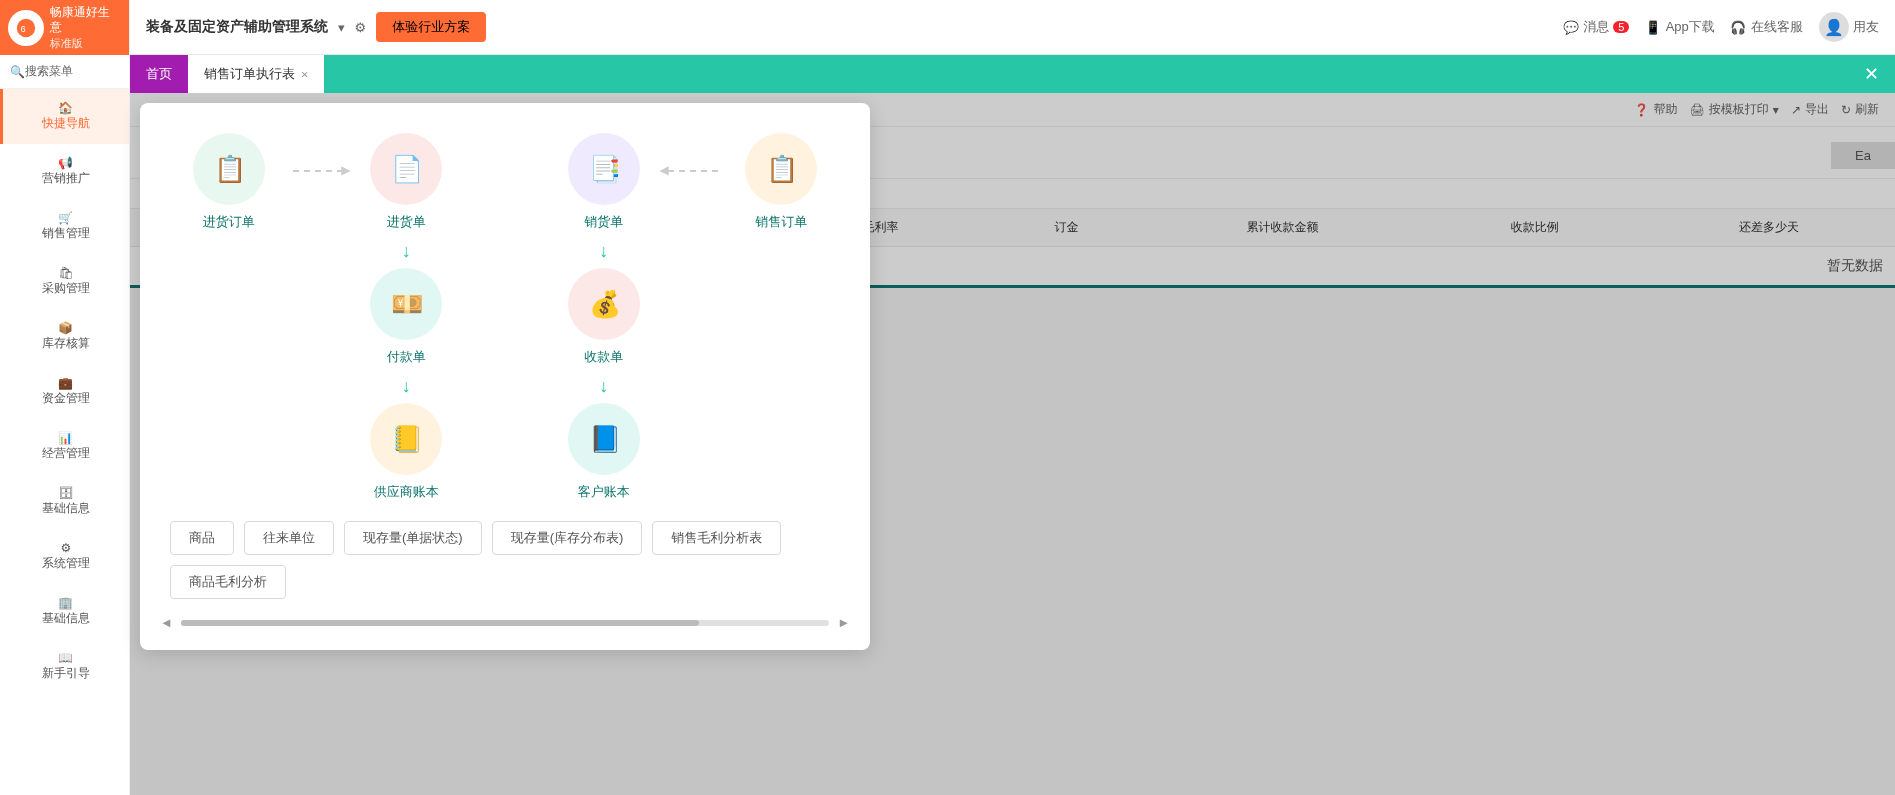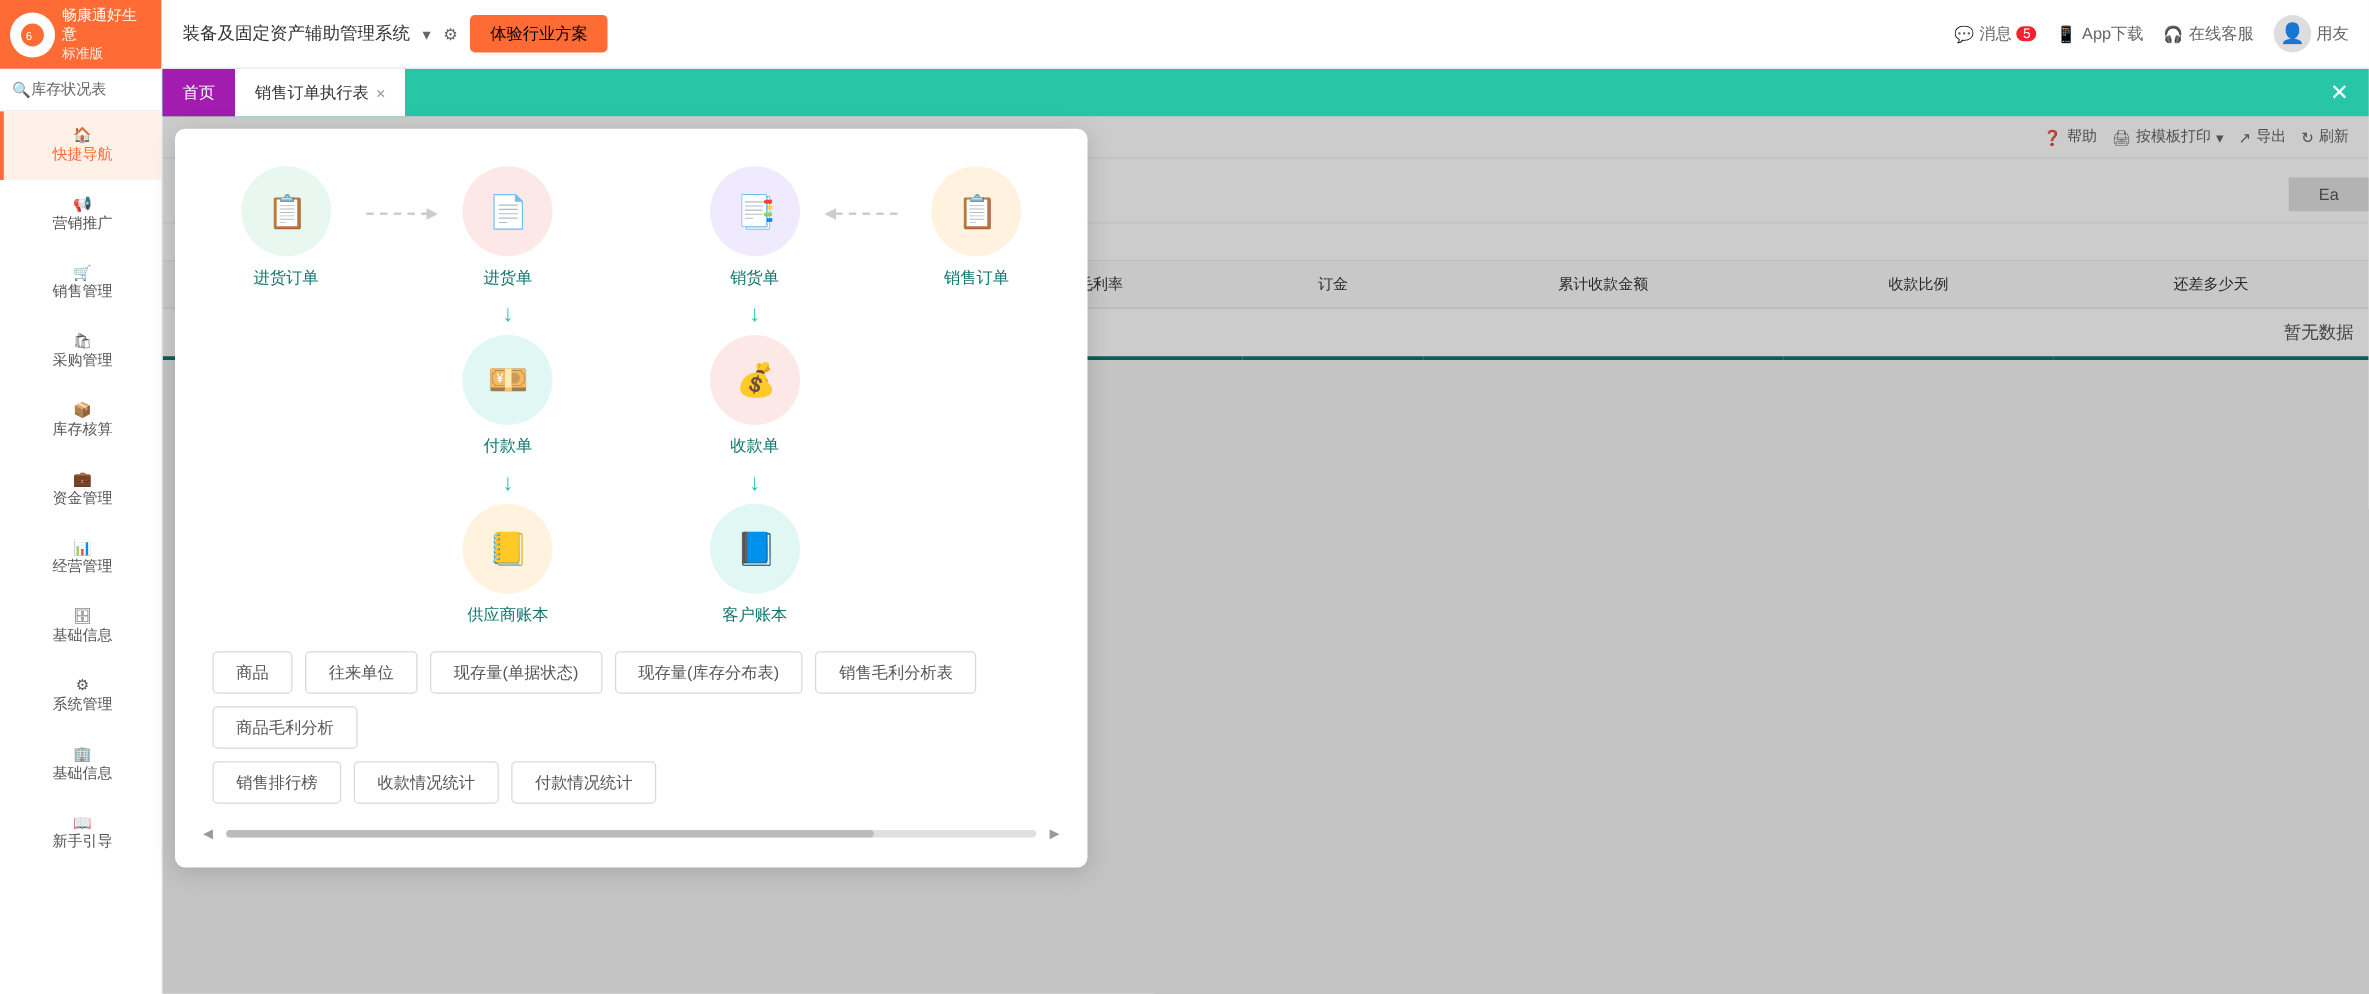--- a/index.html
+++ b/index.html
@@ -33,21 +33,21 @@
     .nav-item.active { background: #fff0e8; color: #ff6b35; border-left-color: #ff6b35; }
 
     
     .header {
       position: fixed; left: 130px; top: 0; right: 0; height: 55px;
       background: #fff; border-bottom: 1px solid #e8e8e8;
       display: flex; align-items: center; padding: 0 16px; justify-content: space-between;
       z-index: 10;
     }
     .header-left { display: flex; align-items: center; gap: 10px; }
-    .header-title { font-size: 14px; color: #333; font-weight: 400; }
+    .header-title { font-size: 14px; color: #333; font-weight: 700; }
     .header-dropdown { display: flex; align-items: center; cursor: pointer; color: #666; }
     .header-settings { cursor: pointer; color: #666; }
     .header-btn {
       background: #ff6b35; color: #000000; border: none; padding: 6px 16px;
       border-radius: 4px; cursor: pointer; font-size: 13px;
     }
     .header-right { display: flex; align-items: center; gap: 16px; color: #666; font-size: 13px; }
     .header-right-item { display: flex; align-items: center; gap: 4px; cursor: pointer; }
     .badge { background: #f5222d; color: #fff; border-radius: 10px; padding: 0 5px; font-size: 11px; min-width: 16px; text-align: center; }
     .user-avatar { width: 30px; height: 30px; background: #ddd; border-radius: 50%; overflow: hidden; display: flex; align-items: center; justify-content: center; }
@@ -159,21 +159,21 @@
         </svg>
     </div>
     <div class="logo-text">
       <div>畅康通好生意</div>
       <div style="font-size:11px;opacity:0.85;">标准版</div>
     </div>
   </div>
 
   <div class="sidebar-search">
     <span>🔍</span>
-    <span>库存状况表</span>
+    <span>搜索菜单</span>
   </div>
 
   <div class="sidebar-nav">
     <div class="nav-item active">
       <span>🏠</span>
       <span>快捷导航</span>
     </div>
     <div class="nav-item">
       <span>📢</span>
       <span>营销推广</span>
@@ -469,25 +469,20 @@
 
     <div class="common-section">
       <div class="common-btns">
         <button class="common-btn">商品</button>
         <button class="common-btn">往来单位</button>
         <button class="common-btn">现存量(单据状态)</button>
         <button class="common-btn">现存量(库存分布表)</button>
         <button class="common-btn">销售毛利分析表</button>
         <button class="common-btn">商品毛利分析</button>
       </div>
-      <div class="common-btns" style="margin-top:10px;">
-        <button class="common-btn">销售排行榜</button>
-        <button class="common-btn">收款情况统计</button>
-        <button class="common-btn">付款情况统计</button>
-      </div>
     </div>
 
     <div class="modal-scroll-bar" style="padding: 16px 20px 0; display:flex; align-items:center; gap:8px;">
       <span style="color:#999;cursor:pointer;">◄</span>
       <div style="flex:1;background:#e0e0e0;height:6px;border-radius:3px;">
         <div style="background:#bbb;height:6px;width:80%;border-radius:3px;"></div>
       </div>
       <span style="color:#999;cursor:pointer;">►</span>
     </div>
   </div>

